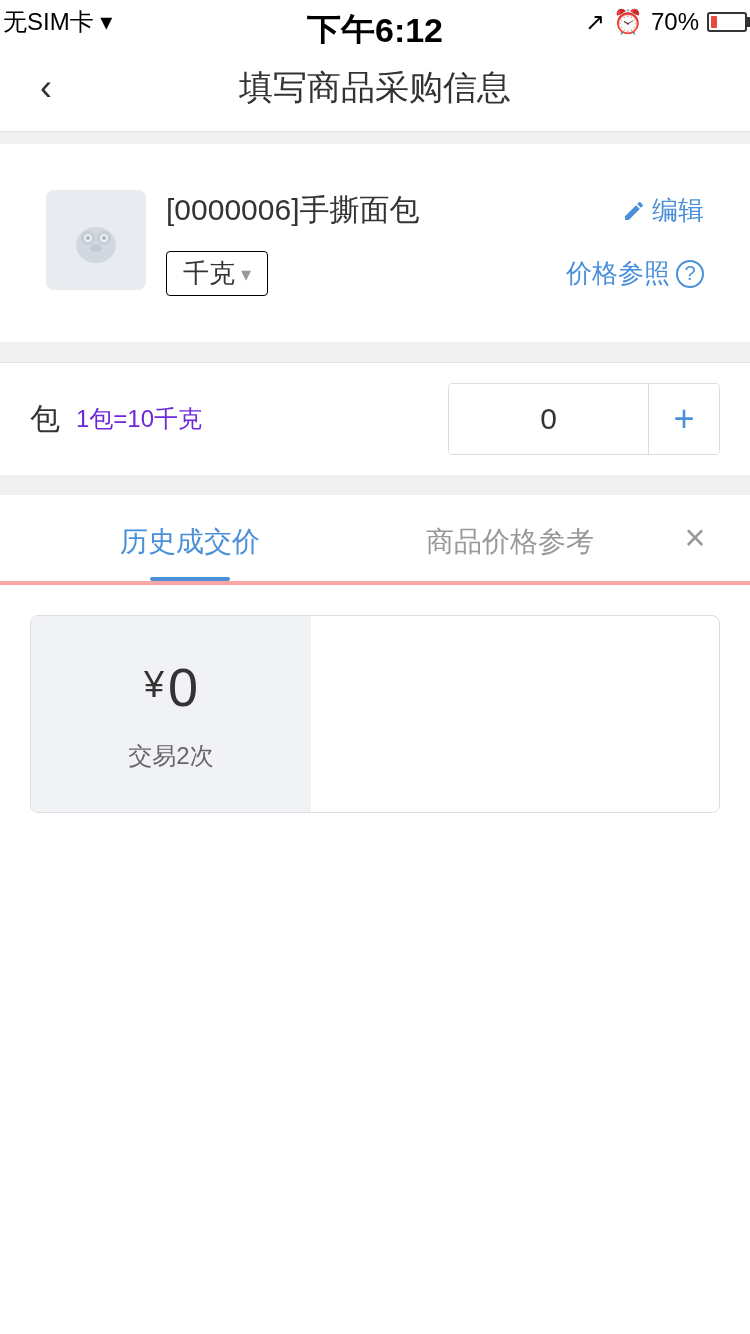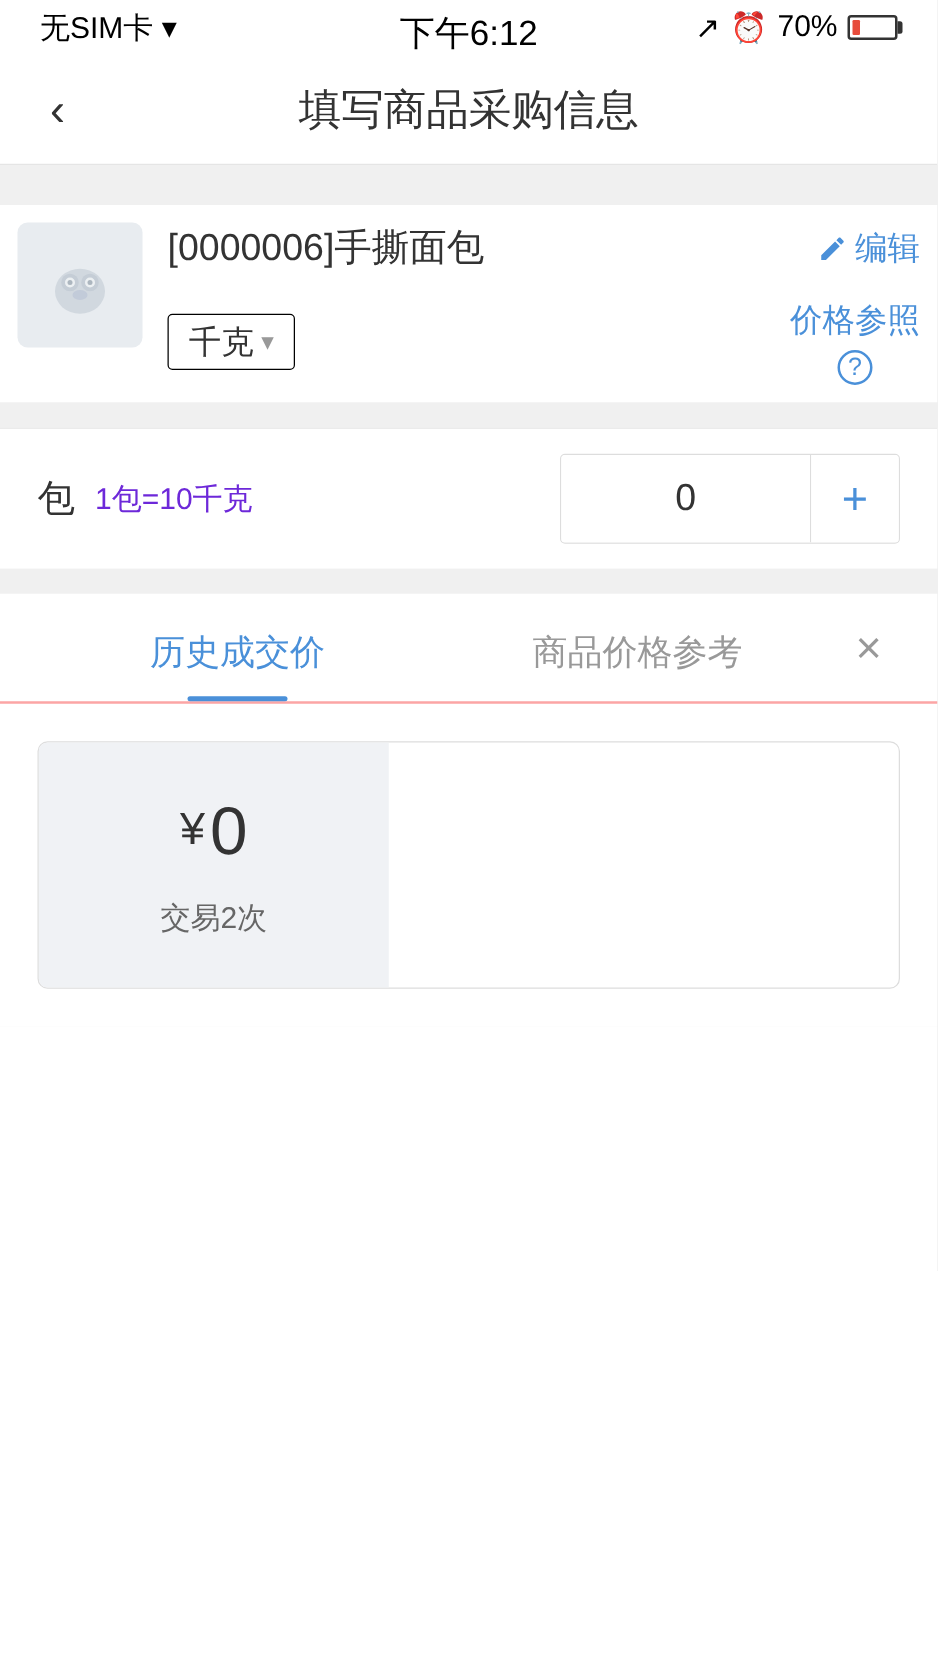--- a/index.html
+++ b/index.html
@@ -13,33 +13,33 @@
       color: #333;
     }
 
     
     .status-bar {
       height: 44px;
       background: #fff;
       display: flex;
       align-items: center;
       justify-content: space-between;
-      padding: 0 32px;
+      padding: 0 3px;
       font-size: 26px;
       color: #000;
     }
     .status-left {
       display: flex;
       align-items: center;
       gap: 10px;
       font-size: 24px;
     }
     .status-center {
-      font-size: 28px;
-      font-weight: 400;
+      font-size: 34px;
+      font-weight: 700;
       position: absolute;
       left: 50%;
       transform: translateX(-50%);
       top: 8px;
     }
     .status-right {
       display: flex;
       align-items: center;
       gap: 8px;
       font-size: 24px;
@@ -97,22 +97,22 @@
       left: 50%;
       transform: translateX(-50%);
       font-size: 34px;
       font-weight: 500;
       color: #333;
     }
 
     
     .product-card {
       background: #fff;
-      margin-top: 32px;
-      padding: 14px;
+      margin-top: 12px;
+      padding: 46px;
     }
     .product-header {
       display: flex;
       align-items: flex-start;
       gap: 20px;
     }
     .product-thumbnail {
       width: 100px;
       height: 100px;
       background: #e8ecf0;
@@ -170,21 +170,20 @@
       align-items: center;
       gap: 6px;
     }
     .price-ref-btn {
       color: #4a90d9;
       font-size: 26px;
       display: flex;
       align-items: center;
       gap: 6px;
       cursor: pointer;
-      flex-direction: column;
     }
     .help-circle {
       width: 28px;
       height: 28px;
       border: 2px solid #4a90d9;
       border-radius: 50%;
       display: flex;
       align-items: center;
       justify-content: center;
       font-size: 20px;
@@ -251,21 +250,21 @@
     }
 
     
     .tabs-section {
       background: #fff;
       margin-top: 0;
     }
     .tabs-header {
       display: flex;
       align-items: center;
-      border-bottom: 2px solid #fca5a5;
+      border-bottom: 4px solid #fca5a5;
       position: relative;
       padding: 0 30px;
     }
     .tab-item {
       flex: 1;
       text-align: center;
       padding: 28px 0 20px;
       font-size: 28px;
       color: #999;
       cursor: pointer;

